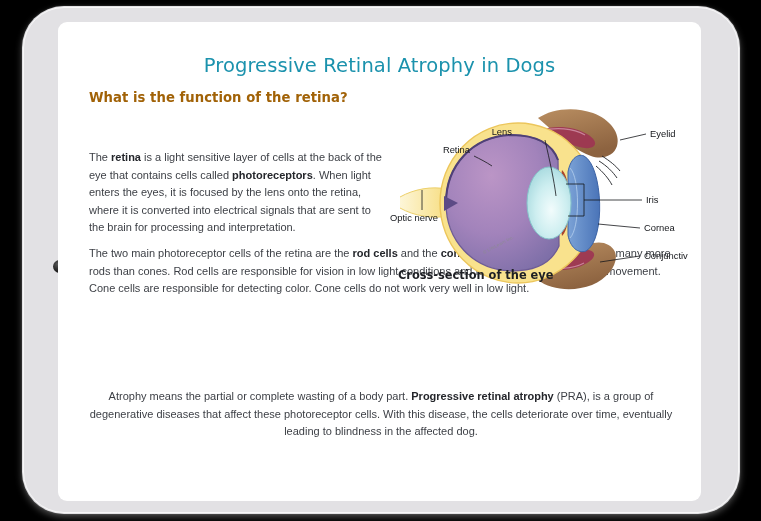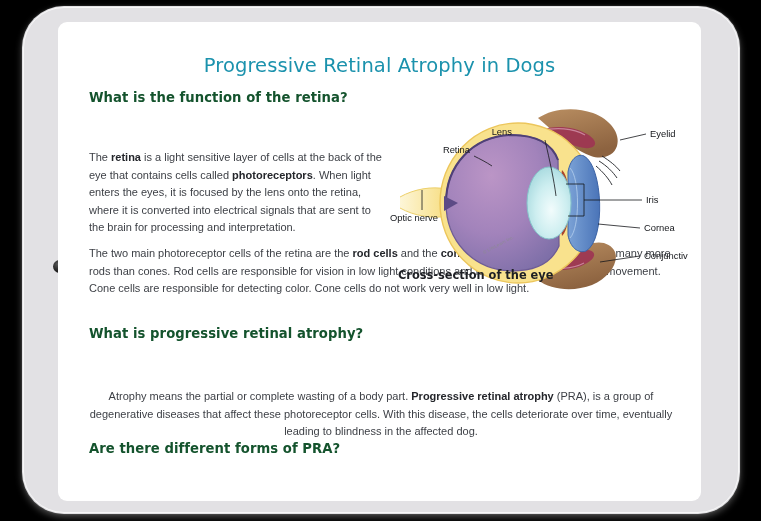--- a/index.html
+++ b/index.html
@@ -71,21 +71,21 @@
     font-weight: 400;
     letter-spacing: 0.1px;
     color: #1b92ad;
     font-family: "DejaVu Sans", sans-serif;
   }
 
   .sec-head {
     position: absolute;
     font-size: 13.2px;
     font-weight: bold;
-    color: #14532d;
+    color: #a16207;
     letter-spacing: 0.05px;
     font-family: "DejaVu Sans", sans-serif;
   }
   .sec-head-1 { left: 31px; top: 68px; }
   .sec-head-2 { left: 31px; top: 304px; }
   .sec-head-3 { left: 31px; top: 419px; }
 
   .body-text {
     position: absolute;
     font-size: 11px;
@@ -248,23 +248,21 @@
           <text class="diagram-label" x="82" y="49" text-anchor="end">Retina</text>
           <text class="diagram-label" x="258" y="99">Iris</text>
           <text class="diagram-label" x="256" y="127">Cornea</text>
           <text class="diagram-label" x="256" y="155">Conjunctiva</text>
           <text class="diagram-label" x="2" y="117">Optic nerve</text>
         </svg>
       </div>
 
       <div class="fig-caption">Cross-section of the eye</div>
 
-      <div class="sec-head sec-head-2">What is progressive retinal atrophy?</div>
 
       <div class="body-text col-wide p3"><span>Atrophy means the partial or complete wasting of a body part. </span><b>Progressive retinal atrophy</b><span> (PRA), is a group of degenerative diseases that affect these photoreceptor cells. With this disease, the cells deteriorate over time, eventually leading to blindness in the affected dog.</span></div>
 
-      <div class="sec-head sec-head-3">Are there different forms of PRA?</div>
 
 
     </div>
   </div>
 
 </div>
 
 </body></html>

